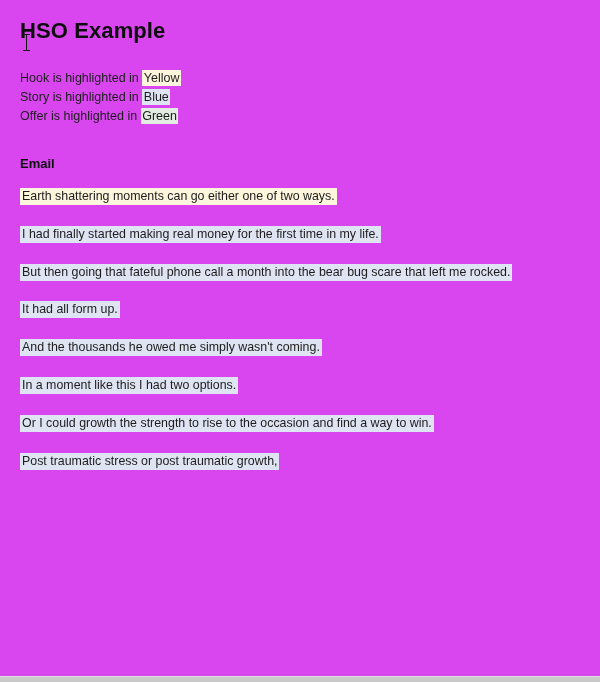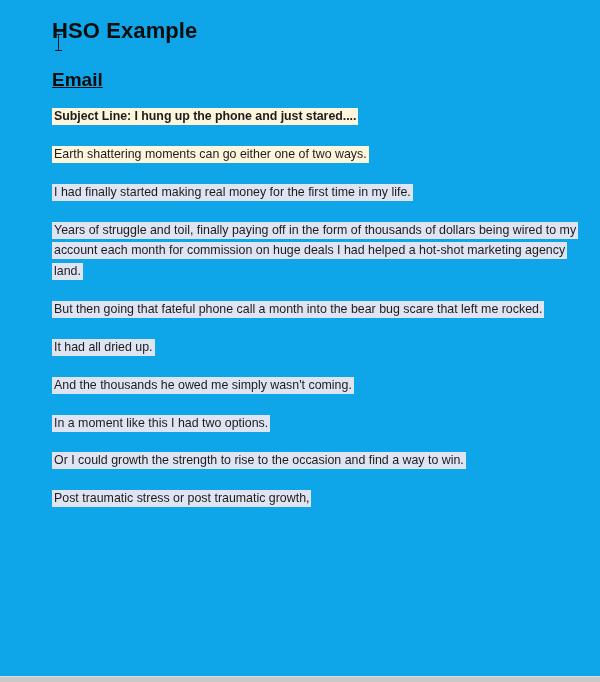--- a/index.html
+++ b/index.html
@@ -80,26 +80,25 @@
     line-height: 1.52;
     margin: 0;
     white-space: nowrap;
   }
   .legend-line .hl {
     padding: 1px 1.5px;
   }
 
   
   .section-heading {
-    font-size: 19px;
+    font-size: 13px;
     font-weight: bold;
     color: #0d0d0d;
     margin: 0 0 14px 0;
     line-height: 1.2;
-    text-decoration: underline;
   }
 
   
   .para {
     font-size: 12.4px;
     line-height: 1.68;
     color: #1c1c1c;
     margin: 0 0 17px 0;
     max-width: 566px;
   }
@@ -135,42 +134,51 @@
     left: 0;
     top: 0;
     width: 100%;
     height: 1px;
     background: #dedede;
   }
 </style>
 </head>
 <body>
 
-<div id="doc" style="background: #0ea5e9; padding-left: 32px;">
+<div id="doc" style="background: #d946ef;">
   <div class="page-inner">
 
     <h1 class="doc-title">
       <span>HSO Example</span>
       <span class="ibeam-cursor">
         <span class="cap-top"></span>
         <span class="stem"></span>
         <span class="cap-bottom"></span>
       </span>
     </h1>
 
+    <div class="legend">
+      <p class="legend-line">
+        <span>Hook is highlighted in </span><span class="hl hl-yellow">Yellow</span>
+      </p>
+      <p class="legend-line">
+        <span>Story is highlighted in </span><span class="hl hl-blue">Blue</span>
+      </p>
+      <p class="legend-line">
+        <span>Offer is highlighted in </span><span class="hl hl-green">Green</span>
+      </p>
+    </div>
 
     <h2 class="section-heading">Email</h2>
 
     <div id="paragraphs">
-        <p class="para subject"><span class="txt hl-yellow">Subject Line: I hung up the phone and just stared....</span></p>
         <p class="para"><span class="txt hl-yellow">Earth shattering moments can go either one of two ways.</span></p>
         <p class="para"><span class="txt hl-blue">I had finally started making real money for the first time in my life.</span></p>
-        <p class="para"><span class="txt hl-blue">Years of struggle and toil, finally paying off in the form of thousands of dollars being wired to my account each month for commission on huge deals I had helped a hot-shot marketing agency land.</span></p>
         <p class="para"><span class="txt hl-blue">But then going that fateful phone call a month into the bear bug scare that left me rocked.</span></p>
-        <p class="para"><span class="txt hl-blue">It had all dried up.</span></p>
+        <p class="para"><span class="txt hl-blue">It had all form up.</span></p>
         <p class="para"><span class="txt hl-blue">And the thousands he owed me simply wasn't coming.</span></p>
         <p class="para"><span class="txt hl-blue">In a moment like this I had two options.</span></p>
         <p class="para"><span class="txt hl-blue">Or I could growth the strength to rise to the occasion and find a way to win.</span></p>
         <p class="para"><span class="txt hl-blue">Post traumatic stress or post traumatic growth,</span></p>
       </div>
 
   </div>
 </div>
 
 <div class="bottom-strip">

